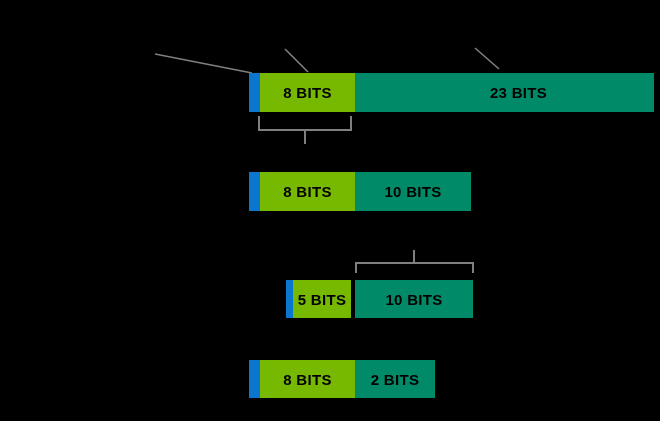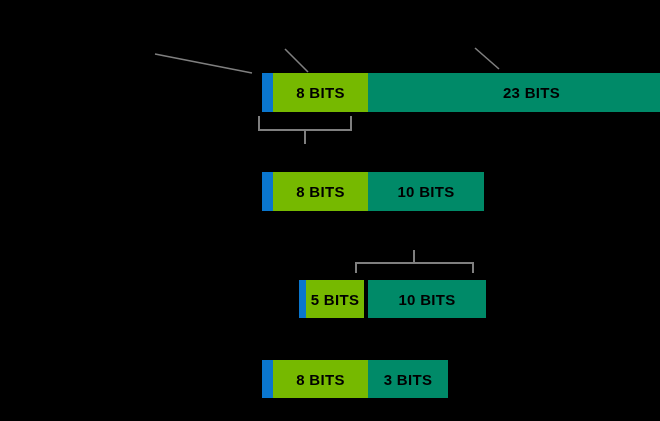--- a/index.html
+++ b/index.html
@@ -23,21 +23,20 @@
   .seg {
     position: absolute;
     display: flex;
     align-items: center;
     justify-content: center;
     color: #000000;
     font-weight: bold;
     font-size: 15px;
     letter-spacing: 0.3px;
     white-space: nowrap;
-    margin-left: 13px;
   }
   .sign     { background: #0a76ce; }
   .exponent { background: #76b900; }
   .mantissa { background: #008a68; }
 
   
   .r1 { top: 73px; height: 39px; }
   .r1.sign     { left: 249px; width: 11px; }
   .r1.exponent { left: 260px; width: 95px; }
   .r1.mantissa { left: 355px; width: 271px; padding-left: 28px; }
@@ -83,15 +82,15 @@
   <div class="seg sign r2"></div>
   <div class="seg exponent r2">8 BITS</div>
   <div class="seg mantissa r2">10 BITS</div>
 
   <div class="seg sign r3"></div>
   <div class="seg exponent r3">5 BITS</div>
   <div class="seg mantissa r3">10 BITS</div>
 
   <div class="seg sign r4"></div>
   <div class="seg exponent r4">8 BITS</div>
-  <div class="seg mantissa r4">3 BITS</div>
+  <div class="seg mantissa r4">2 BITS</div>
 
 </div>
 
 </body></html>

